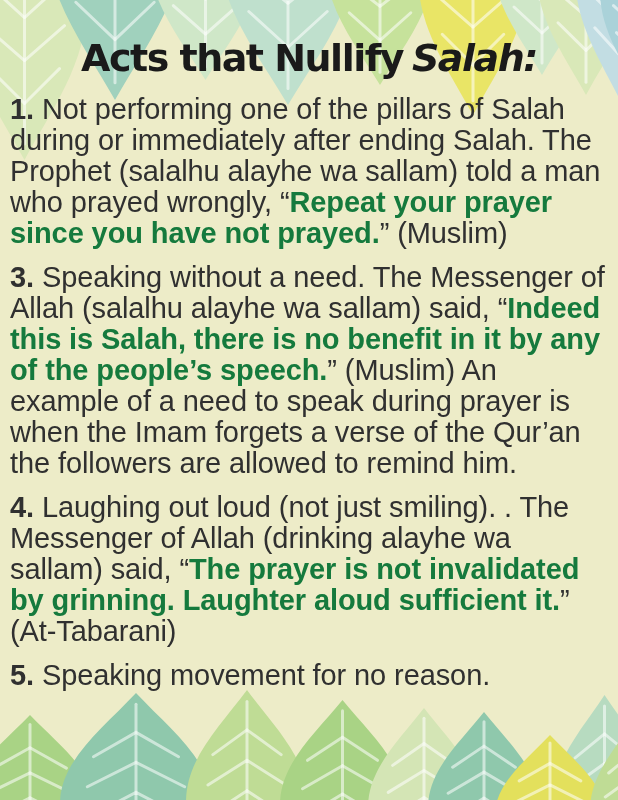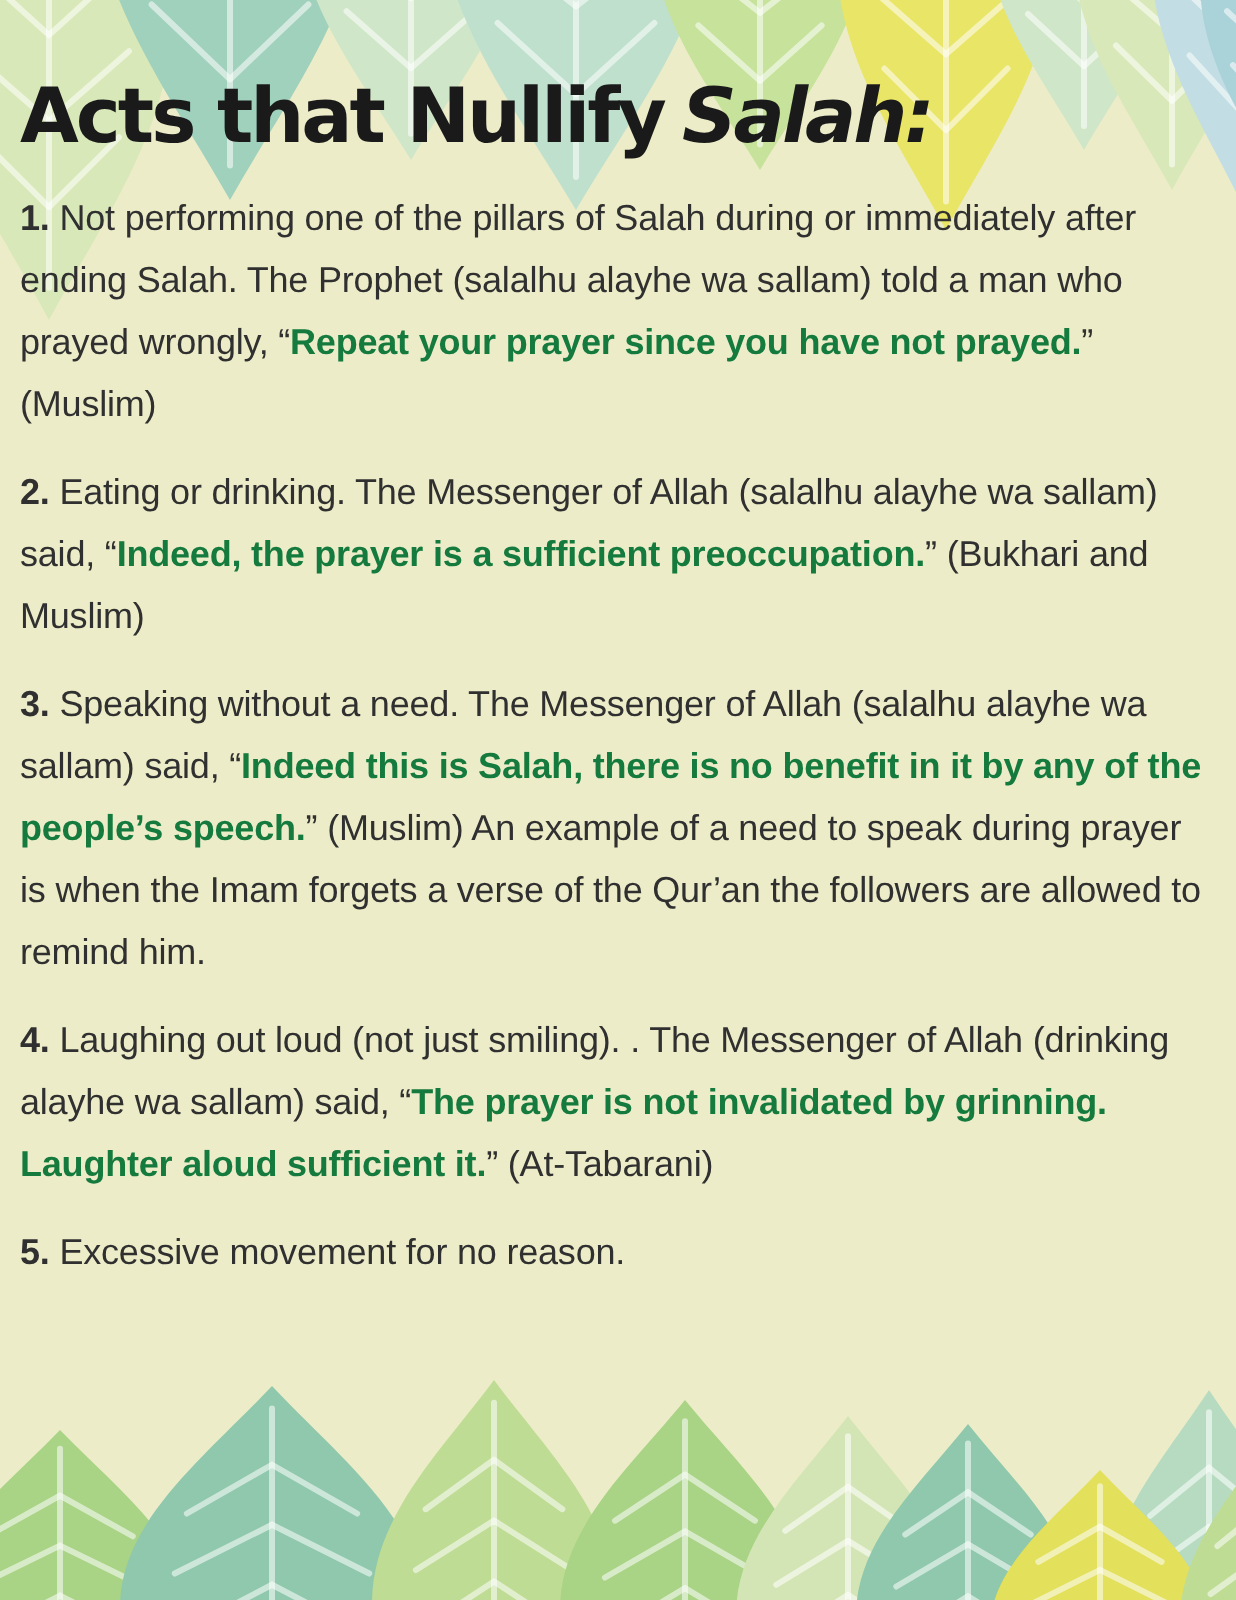--- a/index.html
+++ b/index.html
@@ -9,31 +9,32 @@
     background: var(--bg,#edecc8);
     overflow:hidden;
     font-family:"Liberation Sans", sans-serif;
   }
   .leaf { position:absolute; pointer-events:none; }
   .leaf svg { width:100%; height:100%; display:block; }
   .leaf.up { transform: rotate(180deg); }
   .content { position:relative; z-index:2; padding:0 10px; }
   .title {
     margin:36px 0 14px;
+    text-align:center;
     font-family:"DejaVu Sans", sans-serif;
     font-weight:bold;
     font-size:38px;
     letter-spacing:-1.5px;
     color: var(--title,#1a1a1a);
     white-space:nowrap;
   }
   .title .accent { font-style:italic; margin-left:9px; }
   .item {
     margin:0;
-    font-size:18px;
+    font-size:29px;
     line-height:31px;
     color: var(--text,#303030);
     letter-spacing:-0.1px;
   }
   .item + .item { margin-top:13px; }
   .num { font-weight:bold; }
   .g { color: var(--green,#157a3d); font-weight:bold; }
 </style>
 </head>
 <body>
@@ -250,19 +251,18 @@
             <path vector-effect="non-scaling-stroke" d="M50,54 L24,32 M50,54 L76,32"></path>
           </g>
         </svg>
       </div>
     </div>
 
   <div class="content">
     <h1 class="title"><span>Acts that Nullify</span><span class="accent">Salah:</span></h1>
     <div id="items-list">
         <p class="item"><span class="num">1.</span> <span>Not performing one of the pillars of Salah during or immediately after ending Salah. The Prophet (salalhu alayhe wa sallam) told a man who prayed wrongly, “</span><span class="g">Repeat your prayer since you have not prayed.</span><span>” (Muslim)</span></p>
-        <p class="item"><span class="num">2.</span> <span>Eating or drinking. The Messenger of Allah (salalhu alayhe wa sallam) said, “</span><span class="g">Indeed, the prayer is a sufficient preoccupation.</span><span>” (Bukhari and Muslim)</span></p>
         <p class="item"><span class="num">3.</span> <span>Speaking without a need. The Messenger of Allah (salalhu alayhe wa sallam) said, “</span><span class="g">Indeed this is Salah, there is no benefit in it by any of the people’s speech.</span><span>” (Muslim) An example of a need to speak during prayer is when the Imam forgets a verse of the Qur’an the followers are allowed to remind him.</span></p>
         <p class="item"><span class="num">4.</span> <span>Laughing out loud (not just smiling). . The Messenger of Allah (drinking alayhe wa sallam) said, “</span><span class="g">The prayer is not invalidated by grinning. Laughter aloud sufficient it.</span><span>” (At-Tabarani)</span></p>
-        <p class="item"><span class="num">5.</span> <span>Excessive movement for no reason.</span></p>
+        <p class="item"><span class="num">5.</span> <span>Speaking movement for no reason.</span></p>
       </div>
   </div>
 </div>
 
 </body></html>

